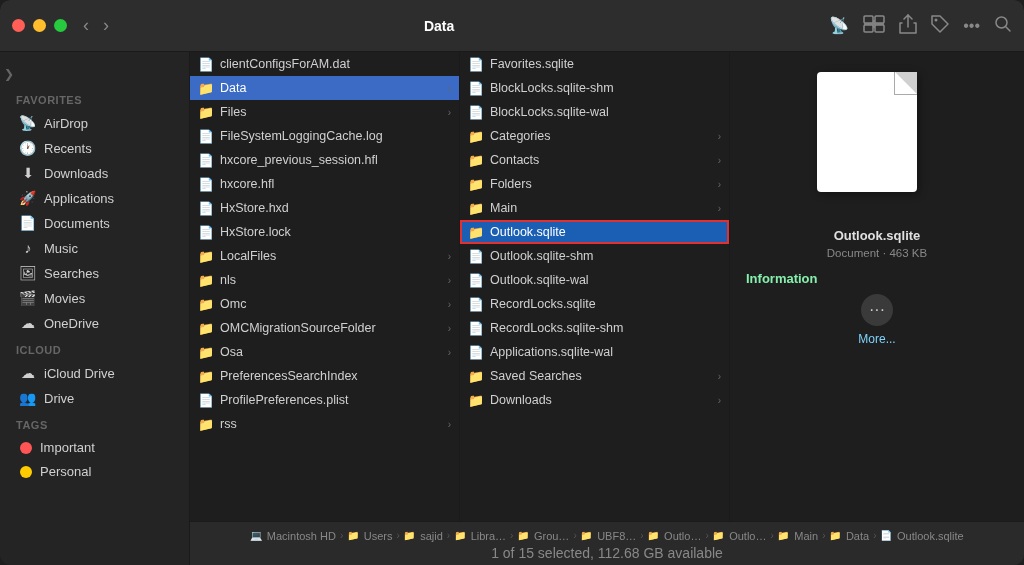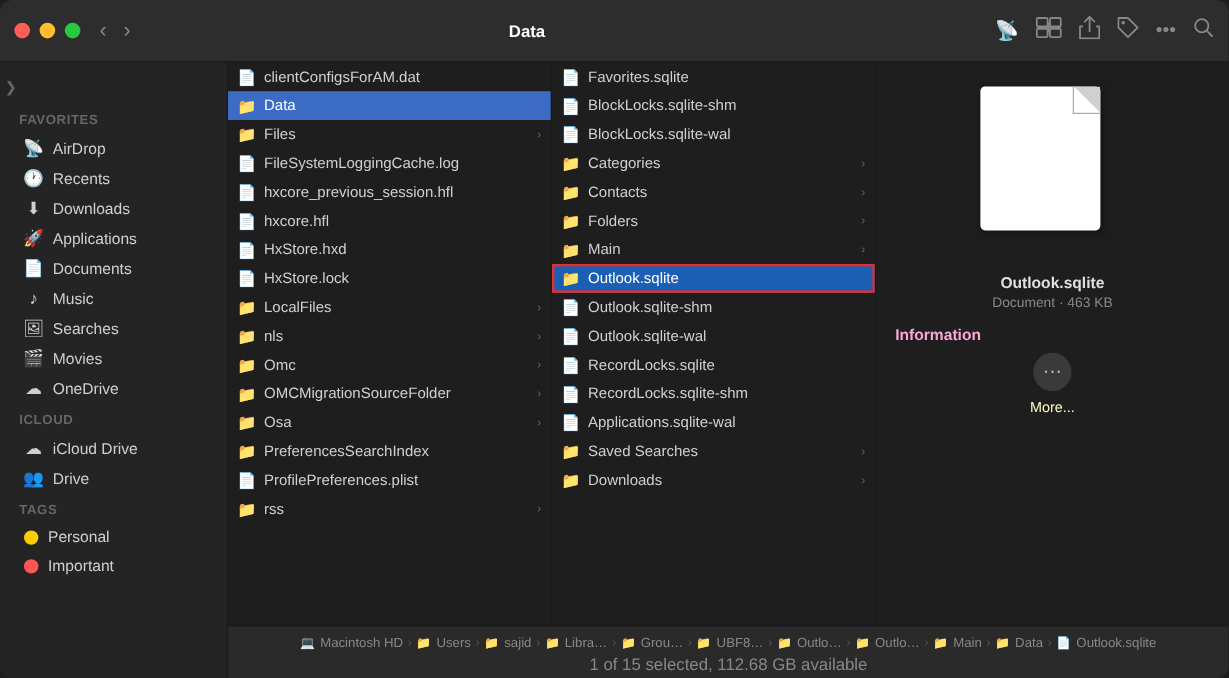--- a/index.html
+++ b/index.html
@@ -249,41 +249,41 @@
     }
     .preview-meta {
       font-size: 11.5px;
       color: #888;
       margin-bottom: 12px;
       text-align: center;
     }
     .preview-info-label {
       font-size: 13px;
       font-weight: 600;
-      color: #f9a8d4;
+      color: #86efac;
       align-self: flex-start;
       margin-bottom: 8px;
     }
     .preview-more-btn {
       width: 32px;
       height: 32px;
       border-radius: 50%;
       background: #3a3a3a;
       border: none;
       color: #ccc;
       font-size: 16px;
       cursor: pointer;
       display: flex;
       align-items: center;
       justify-content: center;
       margin-bottom: 6px;
     }
     .preview-more-text {
       font-size: 12px;
-      color: #fef9c3;
+      color: #7dd3fc;
     }
 
     
     .status-bar {
       height: 44px;
       background: #2a2a2a;
       border-top: 1px solid #1a1a1a;
       display: flex;
       flex-direction: column;
       align-items: center;
@@ -424,26 +424,26 @@
       <span>iCloud Drive</span>
     </div>
     <div class="sidebar-item">
       <span class="sidebar-icon">👥</span>
       <span>Drive</span>
     </div>
 
     <div class="sidebar-section-label">Tags</div>
 
     <div class="sidebar-item">
+      <span class="tag-dot" style="background:#ff5555;"></span>
+      <span>Important</span>
+    </div>
+    <div class="sidebar-item">
       <span class="tag-dot" style="background:#ffcc00;"></span>
       <span>Personal</span>
-    </div>
-    <div class="sidebar-item">
-      <span class="tag-dot" style="background:#ff5555;"></span>
-      <span>Important</span>
     </div>
   </div>
 
   <div class="content-area">
     <div class="columns-container">
 
       <div class="file-column">
         <div class="file-item">
           <span class="file-icon doc-icon">📄</span>
           <span>clientConfigsForAM.dat</span>

